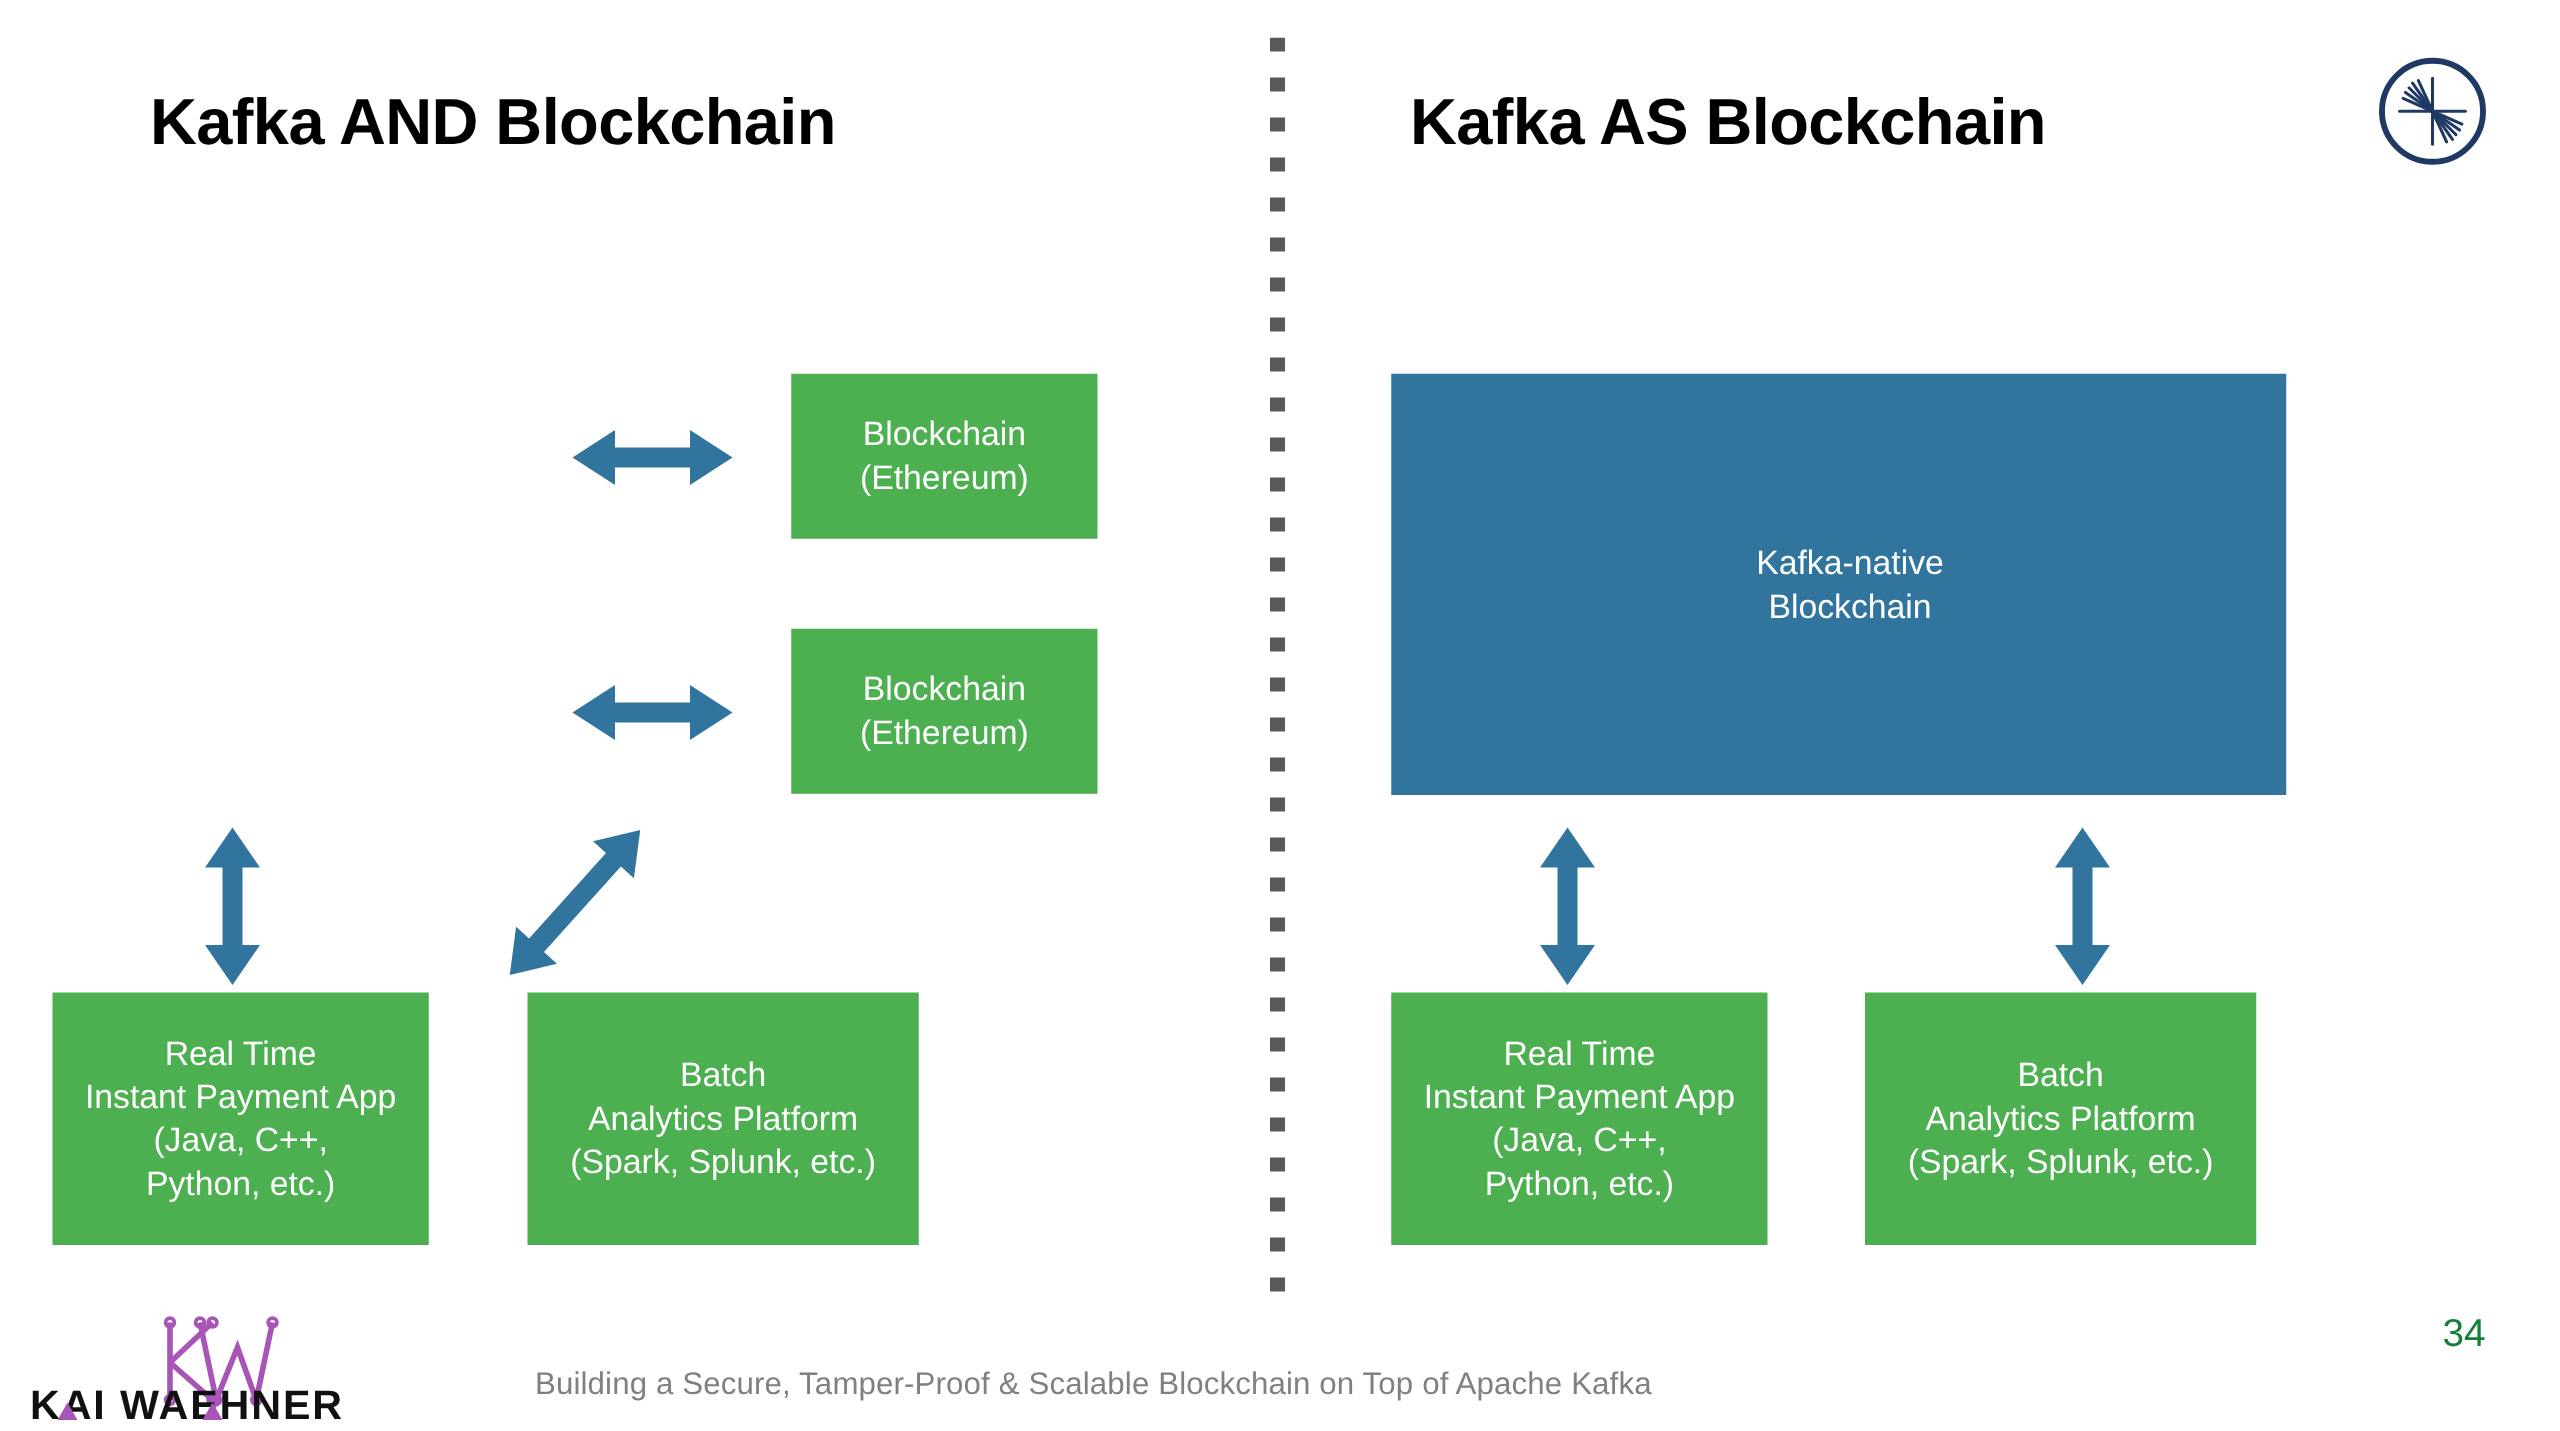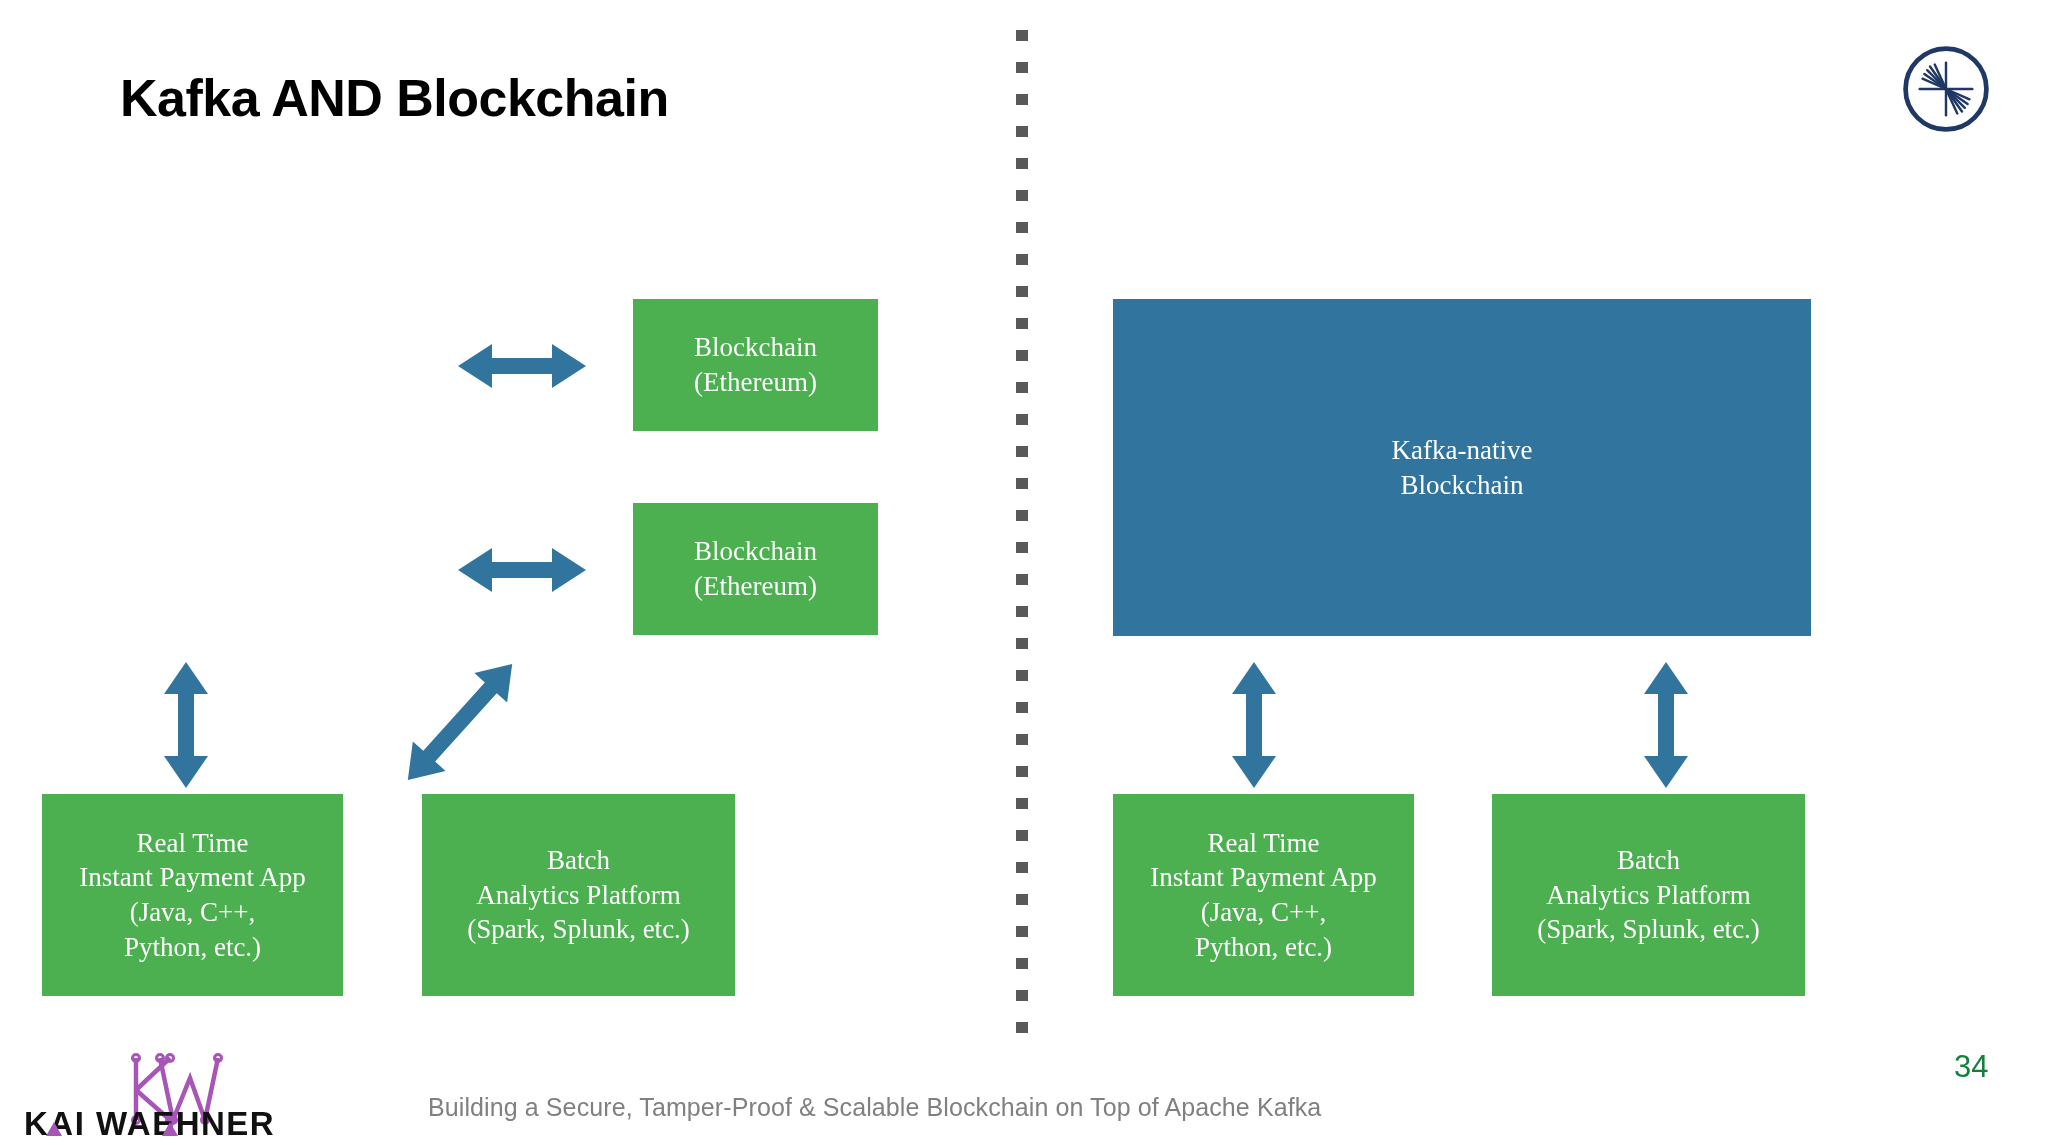--- a/index.html
+++ b/index.html
@@ -27,31 +27,31 @@
   }
 
   
   .box{
     position:absolute;display:flex;align-items:center;justify-content:center;
     text-align:center;color:#ffffff;line-height:1.28;
     font-weight:400;
   }
   .box-blue{background:#31759F;}
   .box-green{background:#4CAF50;}
-  .box .lbl{display:block;padding:0 8px;font-family:Liberation Serif, serif;}
+  .box .lbl{display:block;padding:0 8px;}
 
   
   #box-kafka{left:71px;top:299px;width:350px;height:337px;font-size:27px;}
   #box-bitcoin{left:633px;top:299px;width:245px;height:132px;font-size:27px;}
   #box-ethereum{left:633px;top:503px;width:245px;height:132px;font-size:27px;}
   #box-rt-left{left:42px;top:794px;width:301px;height:202px;font-size:27px;}
   #box-batch-left{left:422px;top:794px;width:313px;height:202px;font-size:27px;}
 
   
-  #box-native{left:1113px;top:299px;width:698px;height:337px;font-size:27px;}
+  #box-native{left:1113px;top:299px;width:698px;height:337px;font-size:27px;padding-left:18px;}
   #box-rt-right{left:1113px;top:794px;width:301px;height:202px;font-size:27px;}
   #box-batch-right{left:1492px;top:794px;width:313px;height:202px;font-size:27px;}
 
   
   .arrow{position:absolute;}
   .arrow svg{display:block;overflow:visible;}
   #arrow-h-bitcoin{left:458px;top:340px;}
   #arrow-h-ethereum{left:458px;top:544px;}
   #arrow-v-left-rt{left:160px;top:662px;}
   #arrow-v-right-rt{left:1228px;top:662px;}
@@ -72,20 +72,21 @@
     font-size:31px;color:#15803d;
   }
 </style>
 </head>
 <body>
 
 <div class="slide">
 
   <div class="title" id="title-left">Kafka AND Blockchain</div>
 
+  <div class="title" id="title-right">Kafka AS Blockchain</div>
 
   <div class="divider"></div>
 
   <div id="confluent-logo">
     <svg viewBox="0 0 100 100" width="94" height="94" aria-hidden="true">
       <circle cx="50" cy="50" r="43" fill="none" stroke="#1F3864" stroke-width="5"></circle>
       <g stroke="#1F3864" stroke-width="2.6" stroke-linecap="round">
         <line x1="50" y1="50" x2="50" y2="22"></line>
         <line x1="50" y1="50" x2="50" y2="78"></line>
         <line x1="50" y1="50" x2="22" y2="50"></line>

